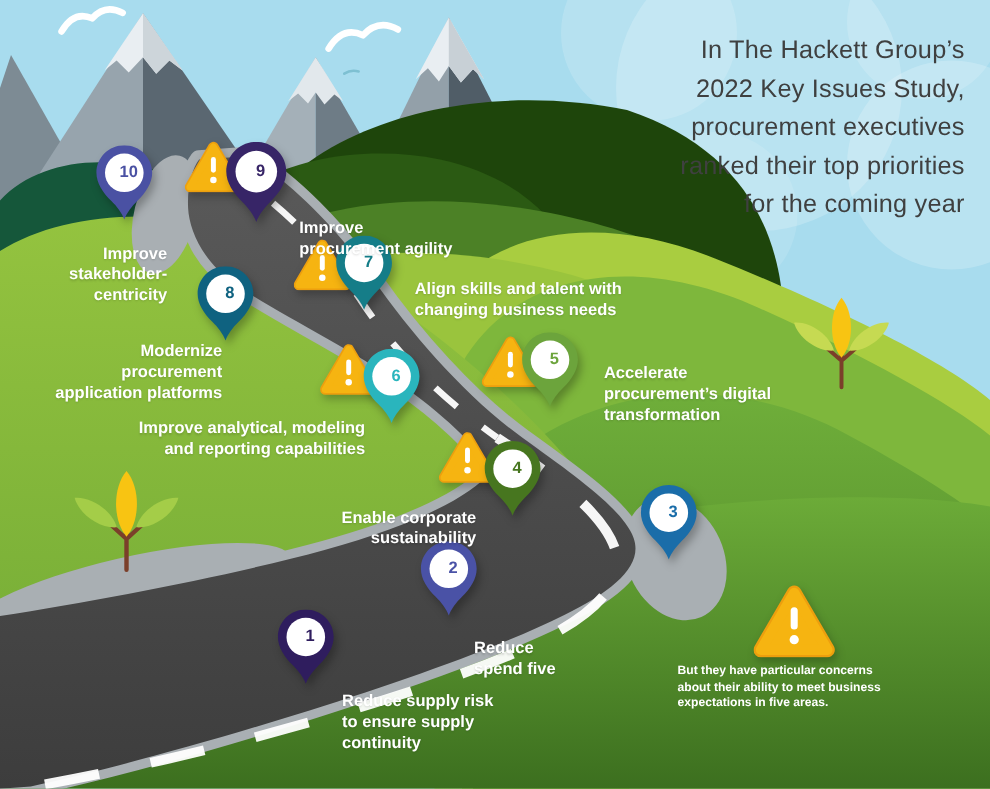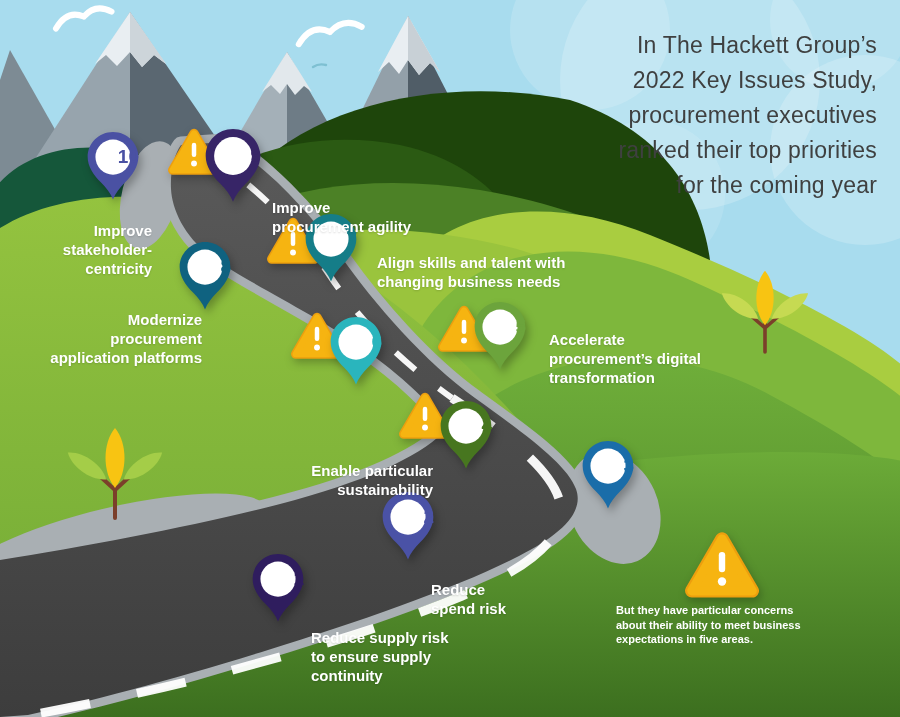--- a/index.html
+++ b/index.html
@@ -9,21 +9,21 @@
        white-space:pre-line;z-index:7;text-shadow:0 1px 2px rgba(0,0,0,.15);margin-top:21px;}
   .lbl.right{text-align:right;}
   #headline{position:absolute;top:28px;right:23px;width:360px;z-index:7;color:#3f4040;
        font-size:23px;line-height:1.52;text-align:right;white-space:pre-line;letter-spacing:.2px;}
   #footnote{position:absolute;left:616px;top:603px;width:262px;z-index:7;color:#fff;
        font-weight:bold;font-size:11px;line-height:1.32;white-space:pre-line;}
   .pin{position:absolute;width:52px;z-index:6;filter:drop-shadow(3px 5px 4px rgba(0,0,0,.28));}
   .pin.large{width:56px;}
   .pin svg{display:block;width:100%;height:auto;}
   .pin-num{position:absolute;left:8px;right:0;top:7px;height:36px;line-height:36px;
-       text-align:right;font-size:19px;font-weight:bold;}
+       text-align:center;font-size:15px;font-weight:bold;}
   .warn{position:absolute;width:52px;z-index:5;filter:drop-shadow(2px 4px 4px rgba(0,0,0,.25));}
   .warn.big{width:74px;z-index:4;}
   .warn svg{display:block;width:100%;height:auto;}
 </style>
 </head>
 <body>
 
 <div id="canvas">
 
   <svg id="scenery" width="900" height="717" viewBox="0 0 900 717">
@@ -248,27 +248,29 @@
   <div class="lbl right" style="left:10px;top:200px;width:142px">Improve
 stakeholder-
 centricity</div>
   <div class="lbl" style="left:272px;top:177px;width:190px">Improve
 procurement agility</div>
   <div class="lbl right" style="left:20px;top:289px;width:182px">Modernize
 procurement
 application platforms</div>
   <div class="lbl" style="left:377px;top:232px;width:215px">Align skills and talent with
 changing business needs</div>
+  <div class="lbl right" style="left:92px;top:359px;width:240px">Improve analytical, modeling
+and reporting capabilities</div>
   <div class="lbl" style="left:549px;top:309px;width:190px">Accelerate
 procurement’s digital
 transformation</div>
-  <div class="lbl right" style="left:263px;top:440px;width:170px">Enable particular
+  <div class="lbl right" style="left:263px;top:440px;width:170px">Enable corporate
 sustainability</div>
   <div class="lbl" style="left:431px;top:559px;width:110px">Reduce
-spend risk</div>
+spend five</div>
   <div class="lbl" style="left:311px;top:607px;width:170px">Reduce supply risk
 to ensure supply
 continuity</div>
 
   <div id="footnote">But they have particular concerns
 about their ability to meet business
 expectations in five areas.</div>
 
 </div>
 

